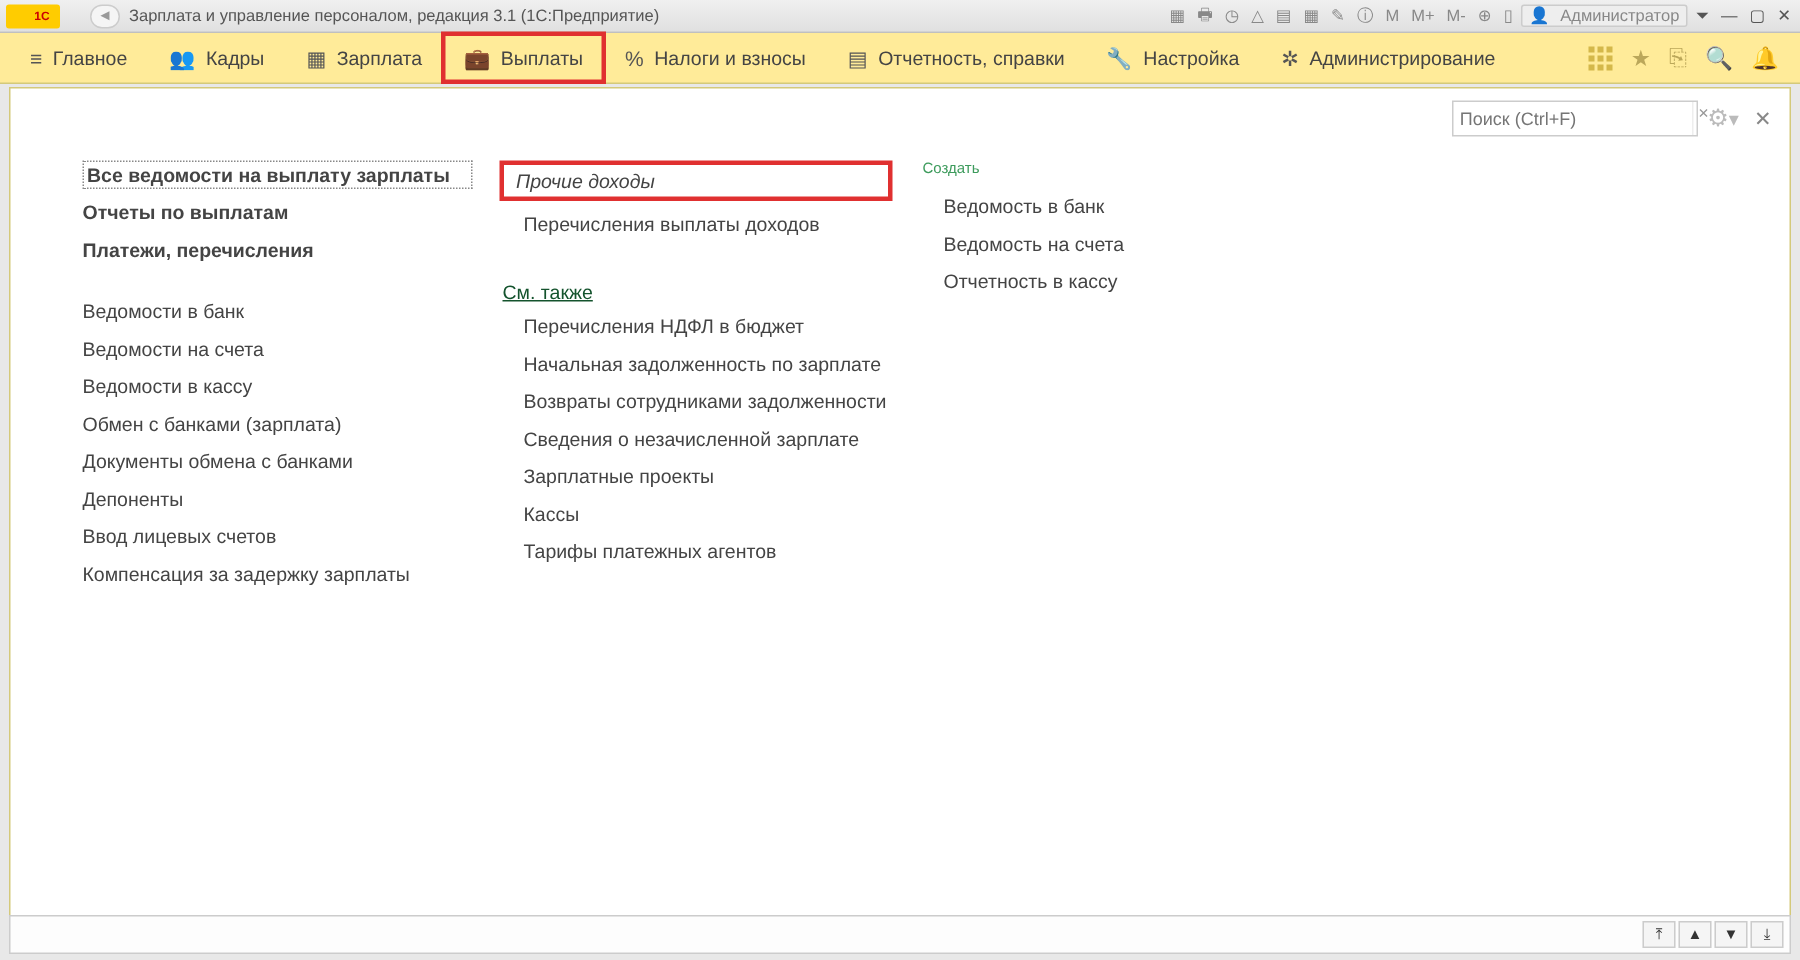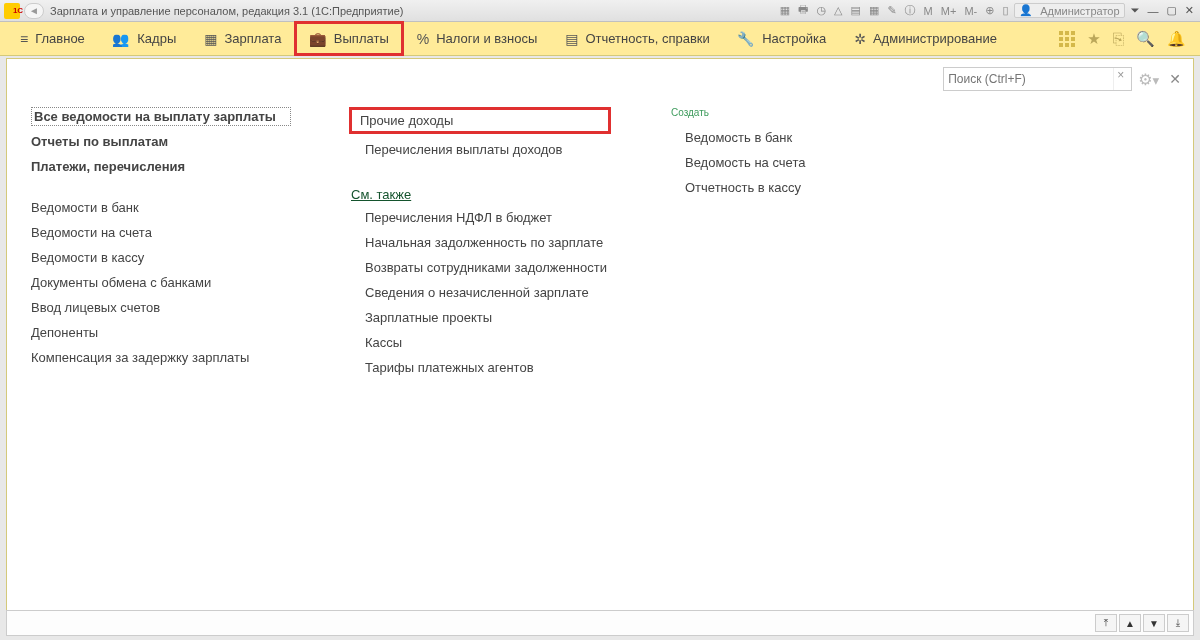--- a/index.html
+++ b/index.html
@@ -16,28 +16,28 @@
     height: 22px;
     background: linear-gradient(#f0f0f0,#e0e0e0);
     border-bottom: 1px solid #c0c0c0;
     display: flex;
     align-items: center;
     padding: 0 4px;
     font-size: 11px;
     color: #555;
   }
   .titlebar .logo {
-    width: 16px; height: 16px;
+    width: 36px; height: 16px;
     background: #ffcc00;
     border-radius: 2px;
     display: inline-flex;
     align-items: center; justify-content: center;
     font-size: 8px; font-weight: bold;
     color: #c00;
-    margin-right: 4px;
+    margin-right: 20px;
     padding-left: 12px;
   }
   .titlebar .back {
     width: 20px; height: 16px;
     border-radius: 8px;
     background: #f5f5f5;
     border:1px solid #ccc;
     display:inline-flex; align-items:center; justify-content:center;
     margin-right:6px; font-size:10px; color:#999;
   }
@@ -81,53 +81,55 @@
     margin:2px 6px 6px 6px;
     height: 556px;
     background:#fff;
     border:1px solid #d4c97a;
   }
   .ws-toolbar {
     position:absolute; top:8px; right:8px;
     display:flex; align-items:center; gap:6px;
   }
   .searchbox {
-    width:189px; height:24px; border:1px solid #ccc;
+    width:164px; height:24px; border:1px solid #ccc;
     display:flex; padding:0 4px; color:#aaa;
     font-size:12px; background:#fff;
   }
   .searchbox input {
     border:none; outline:none; flex:1; font-size:12px; color:#333;
   }
   .searchbox .xbtn { color:#999; cursor:pointer; padding:0 3px; border-left:1px solid #eee; }
   .gearbox { color:#bbb; font-size:16px; cursor:pointer; }
   .closex { color:#888; font-size:14px; cursor:pointer; padding:0 4px; }
 
   .columns {
     display:flex;
     padding: 48px 24px 0 24px;
-    gap: 60px;
+    gap: 20px;
+    margin-left: 24px;
   }
   .col { display:flex; flex-direction:column; gap:6px; font-size:13px; }
   .col1 { width: 260px; }
   .col2 { width: 260px; }
   .col3 { width: 220px; }
 
   .lnk { color:#444; cursor:pointer; padding:2px 0; }
   .bold { font-weight:bold; }
   .dotted { border:1px dotted #888; padding:1px 2px; display:inline-block; }
   .indent { padding-left:14px; }
   .section-gap { height:10px; }
   .section-head { color:#14532d; font-size:13px; padding-top:6px;text-decoration:underline; }
   .green-head { color:#3d9b5c; font-size:10px; padding-bottom:4px; }
   .redbox {
     border:3px solid #e03030;
     padding:3px 8px;
     display:inline-block;
     margin-left:-2px;
+    font-style:italic;
   }
 
   .bottom-toolbar {
     position:absolute; left:6px; right:6px; bottom:4px;
     height:26px;
     border:1px solid #ccc;
     background:#fdfdfd;
     display:flex; align-items:center; justify-content:flex-end;
     padding:0 4px;
     gap:2px;
@@ -236,23 +238,24 @@
   <div class="columns">
 
     <div class="col col1">
       <span class="lnk bold dotted">Все ведомости на выплату зарплаты</span>
       <span class="lnk bold">Отчеты по выплатам</span>
       <span class="lnk bold">Платежи, перечисления</span>
       <div class="section-gap"></div>
       <span class="lnk">Ведомости в банк</span>
       <span class="lnk">Ведомости на счета</span>
       <span class="lnk">Ведомости в кассу</span>
+      <span class="lnk">Обмен с банками (зарплата)</span>
       <span class="lnk">Документы обмена с банками</span>
+      <span class="lnk">Депоненты</span>
       <span class="lnk">Ввод лицевых счетов</span>
-      <span class="lnk">Депоненты</span>
       <span class="lnk">Компенсация за задержку зарплаты</span>
     </div>
 
     <div class="col col2">
       <span class="redbox">
         <span class="lnk">Прочие доходы</span>
       </span>
       <span class="lnk indent">Перечисления выплаты доходов</span>
       <div class="section-gap"></div>
       <span class="section-head">См. также</span>

